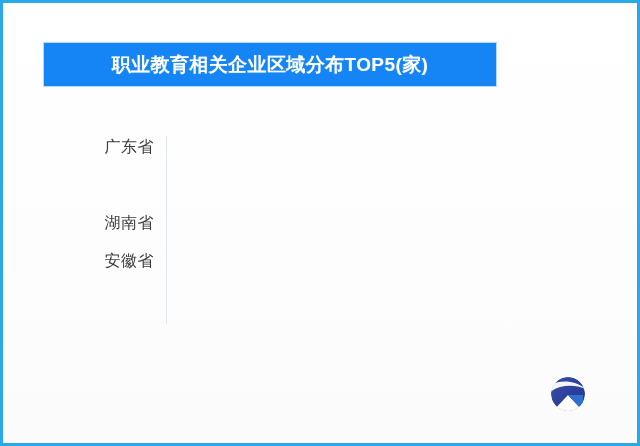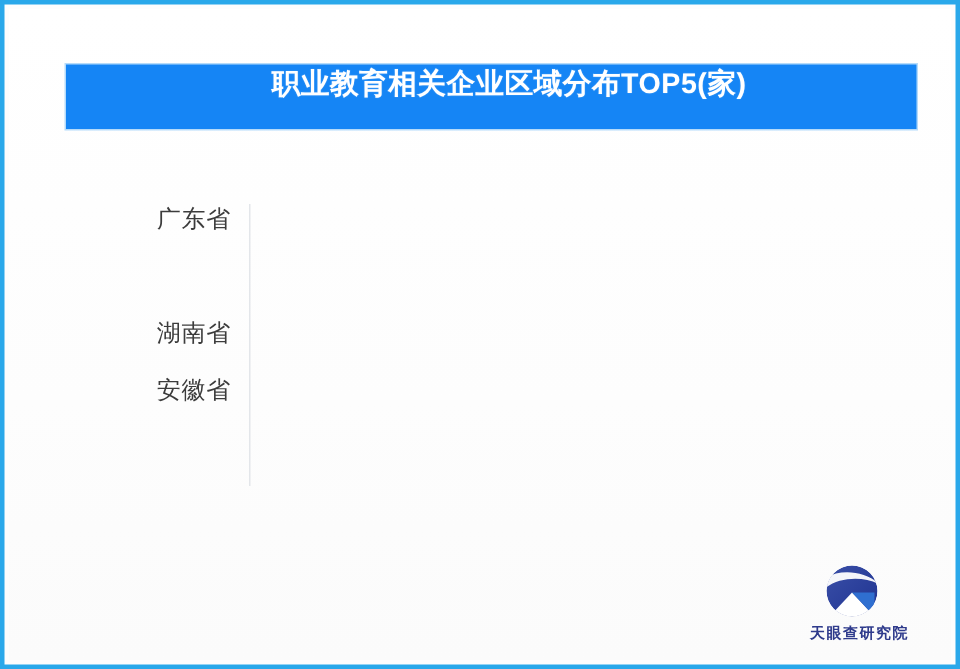--- a/index.html
+++ b/index.html
@@ -32,27 +32,27 @@
     right: 3px;
     bottom: 3px;
     background: linear-gradient(180deg, #ffffff 0%, #fdfdfd 60%, #fbfbfb 100%);
   }
 
   
   #title-banner {
     position: absolute;
     left: 41px;
     top: 40px;
-    width: 543px;
+    width: 452px;
     height: 43px;
     background: #1585f5;
     display: flex;
+    align-items: center;
     justify-content: center;
     box-shadow: 0 0 0 1px rgba(120, 190, 245, 0.55);
-    padding-left: 24px;
   }
   #title-text {
     color: #ffffff;
     font-size: 19px;
     font-weight: bold;
     letter-spacing: 0.4px;
     white-space: nowrap;
     text-shadow: 0 0 1px rgba(255,255,255,0.3);
   }
 
@@ -189,15 +189,14 @@
           </linearGradient>
         </defs>
         <g clip-path="url(#circClip)">
           <circle cx="25" cy="19" r="17" fill="url(#swooshGrad)"></circle>
           <path d="M25 20 L40 36 L10 36 Z" fill="#ffffff"></path>
           <path d="M25 20 L40 36 L40 20 Z" fill="#2f6fd0"></path>
           <path d="M4 13 C14 3, 34 5, 44 15 C34 9, 16 9, 6 18 Z" fill="#ffffff" opacity="0.95"></path>
         </g>
       </svg>
     </div>
-    <div id="logo-text" style="color: rgb(47, 59, 140);">天眼查研究院</div>
   </div>
 </div>
 
 </body></html>

